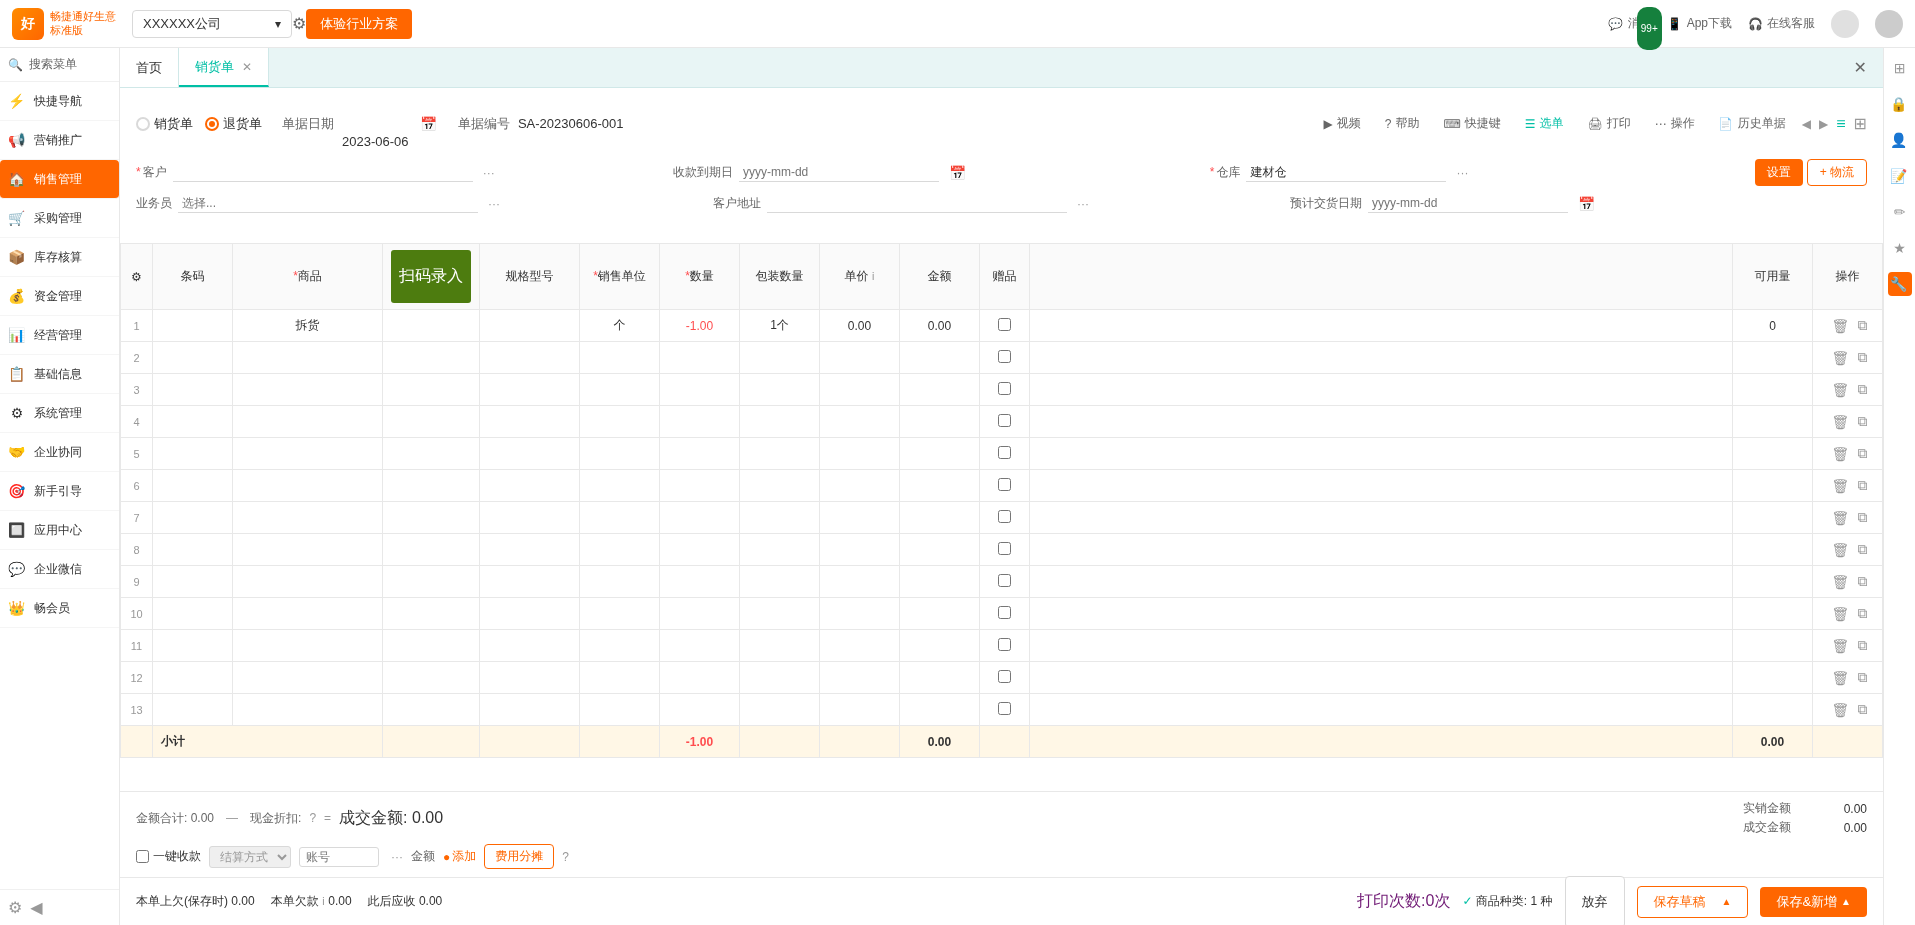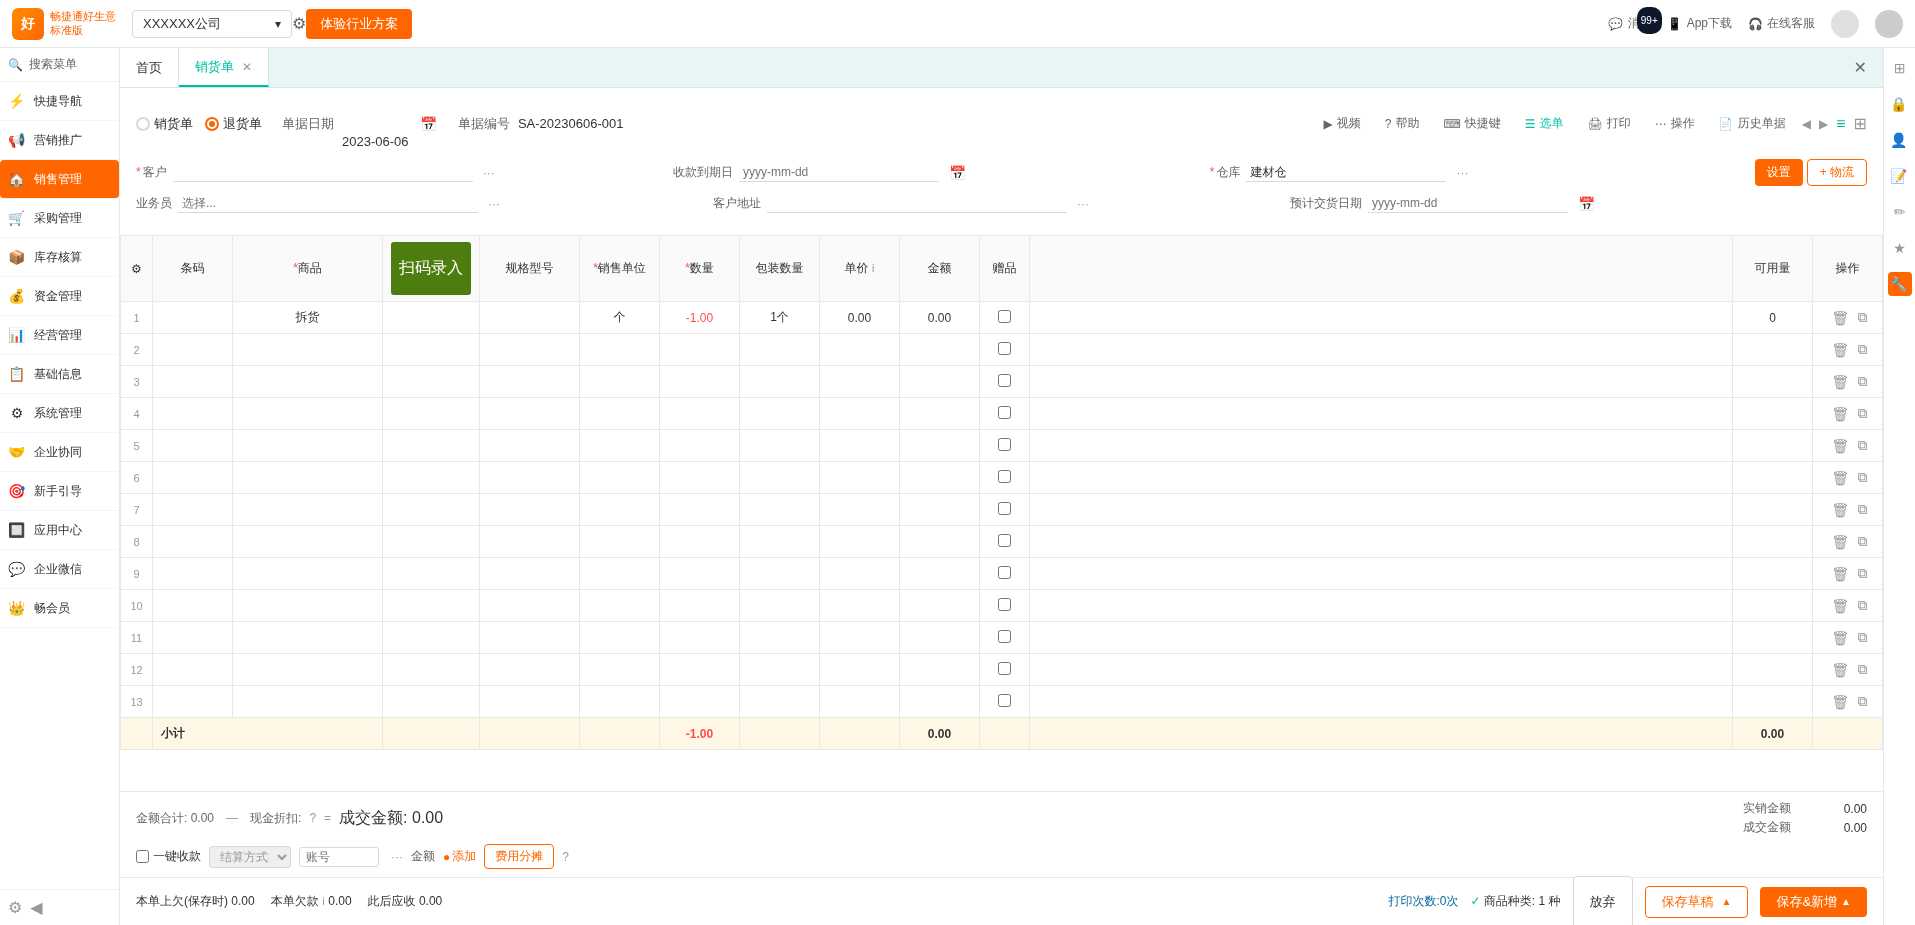--- a/index.html
+++ b/index.html
@@ -15,21 +15,21 @@
     
     .top-bar-logo { display: flex; align-items: center; gap: 6px; margin-right: 16px; }
     .logo-icon { width: 32px; height: 32px; background: linear-gradient(135deg, #ff8c00, #ff6600); border-radius: 6px; display: flex; align-items: center; justify-content: center; color: white; font-size: 14px; font-weight: bold; }
     .logo-text { font-size: 11px; color: #ff6600; line-height: 1.2; }
     .company-selector { display: flex; align-items: center; gap: 4px; border: 1px solid #d9d9d9; border-radius: 4px; padding: 4px 10px; cursor: pointer; min-width: 160px; }
     .company-name { font-size: 13px; color: #333; flex: 1; }
     .trial-btn { background: #ff6600; color: white; border: none; border-radius: 4px; padding: 6px 14px; cursor: pointer; font-size: 13px; }
     .gear-btn { background: none; border: none; cursor: pointer; color: #666; font-size: 16px; }
     .top-right-actions { display: flex; align-items: center; gap: 16px; }
     .action-item { display: flex; align-items: center; gap: 4px; cursor: pointer; color: #666; font-size: 12px; position: relative; }
-    .badge { background: #0f172a; color: white; border-radius: 10px; font-size: 10px; padding: 8px 4px; min-width: 18px; text-align: center; position: absolute; top: -8px; right: -10px; }
+    .badge { background: #15803d; color: white; border-radius: 10px; font-size: 10px; padding: 16px 4px; min-width: 18px; text-align: center; position: absolute; top: -8px; right: -10px; }
     .avatar { width: 28px; height: 28px; border-radius: 50%; background: #e0e0e0; }
 
     
     .tab-bar { height: 40px; background: #e8f5f5; display: flex; align-items: center; padding: 0; flex-shrink: 0; border-bottom: 1px solid #d0e8e8; }
     .tab-item { padding: 0 16px; height: 100%; display: flex; align-items: center; cursor: pointer; font-size: 13px; color: #333; border-right: 1px solid #d0e8e8; justify-content: center; }
     .tab-item.home { background: #fff; color: #333; }
     .tab-item.active { background: #fff; color: #00bfa5; border-bottom: 2px solid #00bfa5; }
     .tab-close { margin-left: 8px; color: #999; cursor: pointer; font-size: 12px; }
     .tab-bar-close { margin-left: auto; padding: 0 16px; cursor: pointer; color: #666; font-size: 16px; }
 
@@ -91,23 +91,23 @@
     .right-summary { margin-left: auto; display: flex; flex-direction: column; align-items: flex-end; font-size: 12px; gap: 2px; }
     .summary-row { display: flex; gap: 16px; align-items: center; }
     .summary-label { color: #666; }
     .summary-value { color: #333; min-width: 60px; text-align: right; }
 
     
     .bottom-bar { height: 48px; background: #fff; border-top: 1px solid #e8e8e8; display: flex; align-items: center; padding: 0 16px; flex-shrink: 0; gap: 16px; }
     .bottom-stat { font-size: 12px; color: #666; }
     .bottom-stat span { color: #333; }
     .bottom-right { margin-left: auto; display: flex; align-items: center; gap: 12px; }
-    .print-count { font-size: 12px; color: #0369a1; text-align: center; }
+    .print-count { font-size: 16px; color: #701a75; text-align: center; }
     .action-btn { border: 1px solid #d9d9d9; background: #fff; color: #333; border-radius: 4px; padding: 16px 16px; cursor: pointer; font-size: 13px; }
-    .save-draft-btn { border: 1px solid #ff6600; background: #fff; color: #ff6600; border-radius: 4px; padding: 6px 16px; cursor: pointer; font-size: 13px; display: flex; align-items: center; gap: 8px; }
+    .save-draft-btn { border: 1px solid #ff6600; background: #fff; color: #ff6600; border-radius: 4px; padding: 6px 16px; cursor: pointer; font-size: 13px; display: flex; align-items: center; gap: 16px; }
     .save-new-btn { background: #ff6600; color: white; border: none; border-radius: 4px; padding: 6px 16px; cursor: pointer; font-size: 13px; display: flex; align-items: center; gap: 4px; }
     .btn-arrow { font-size: 10px; }
 
     
     .right-panel { width: 32px; background: #fff; border-left: 1px solid #e8e8e8; display: flex; flex-direction: column; align-items: center; padding: 8px 0; gap: 12px; flex-shrink: 0; }
     .right-panel-icon { width: 24px; height: 24px; display: flex; align-items: center; justify-content: center; cursor: pointer; color: #999; font-size: 14px; border-radius: 4px; }
     .right-panel-icon.active { background: #ff6600; color: white; }
 
     .form-section { background: #fff; padding: 0 16px; }
 
@@ -318,21 +318,21 @@
               <input type="text" class="field-input" value="建材仓" style="max-width: 200px;">
               <span class="field-dots">···</span>
             </div>
 
             <div style="display:flex; flex-direction:row; gap:4px; margin-left:8px;">
               <button class="settings-btn">设置</button>
               <button class="logistics-btn">+ 物流</button>
             </div>
           </div>
 
-          <div class="form-row" style="margin-bottom:16px;">
+          <div class="form-row" style="margin-bottom:24px;">
             <div class="form-field" style="flex:1;">
               <span class="field-label">业务员</span>
               <input type="text" class="field-input" placeholder="选择..." style="max-width: 300px;">
               <span class="field-dots">···</span>
             </div>
             <div class="form-field" style="flex:1;">
               <span class="field-label">客户地址</span>
               <input type="text" class="field-input" style="max-width: 300px;">
               <span class="field-dots">···</span>
             </div>

